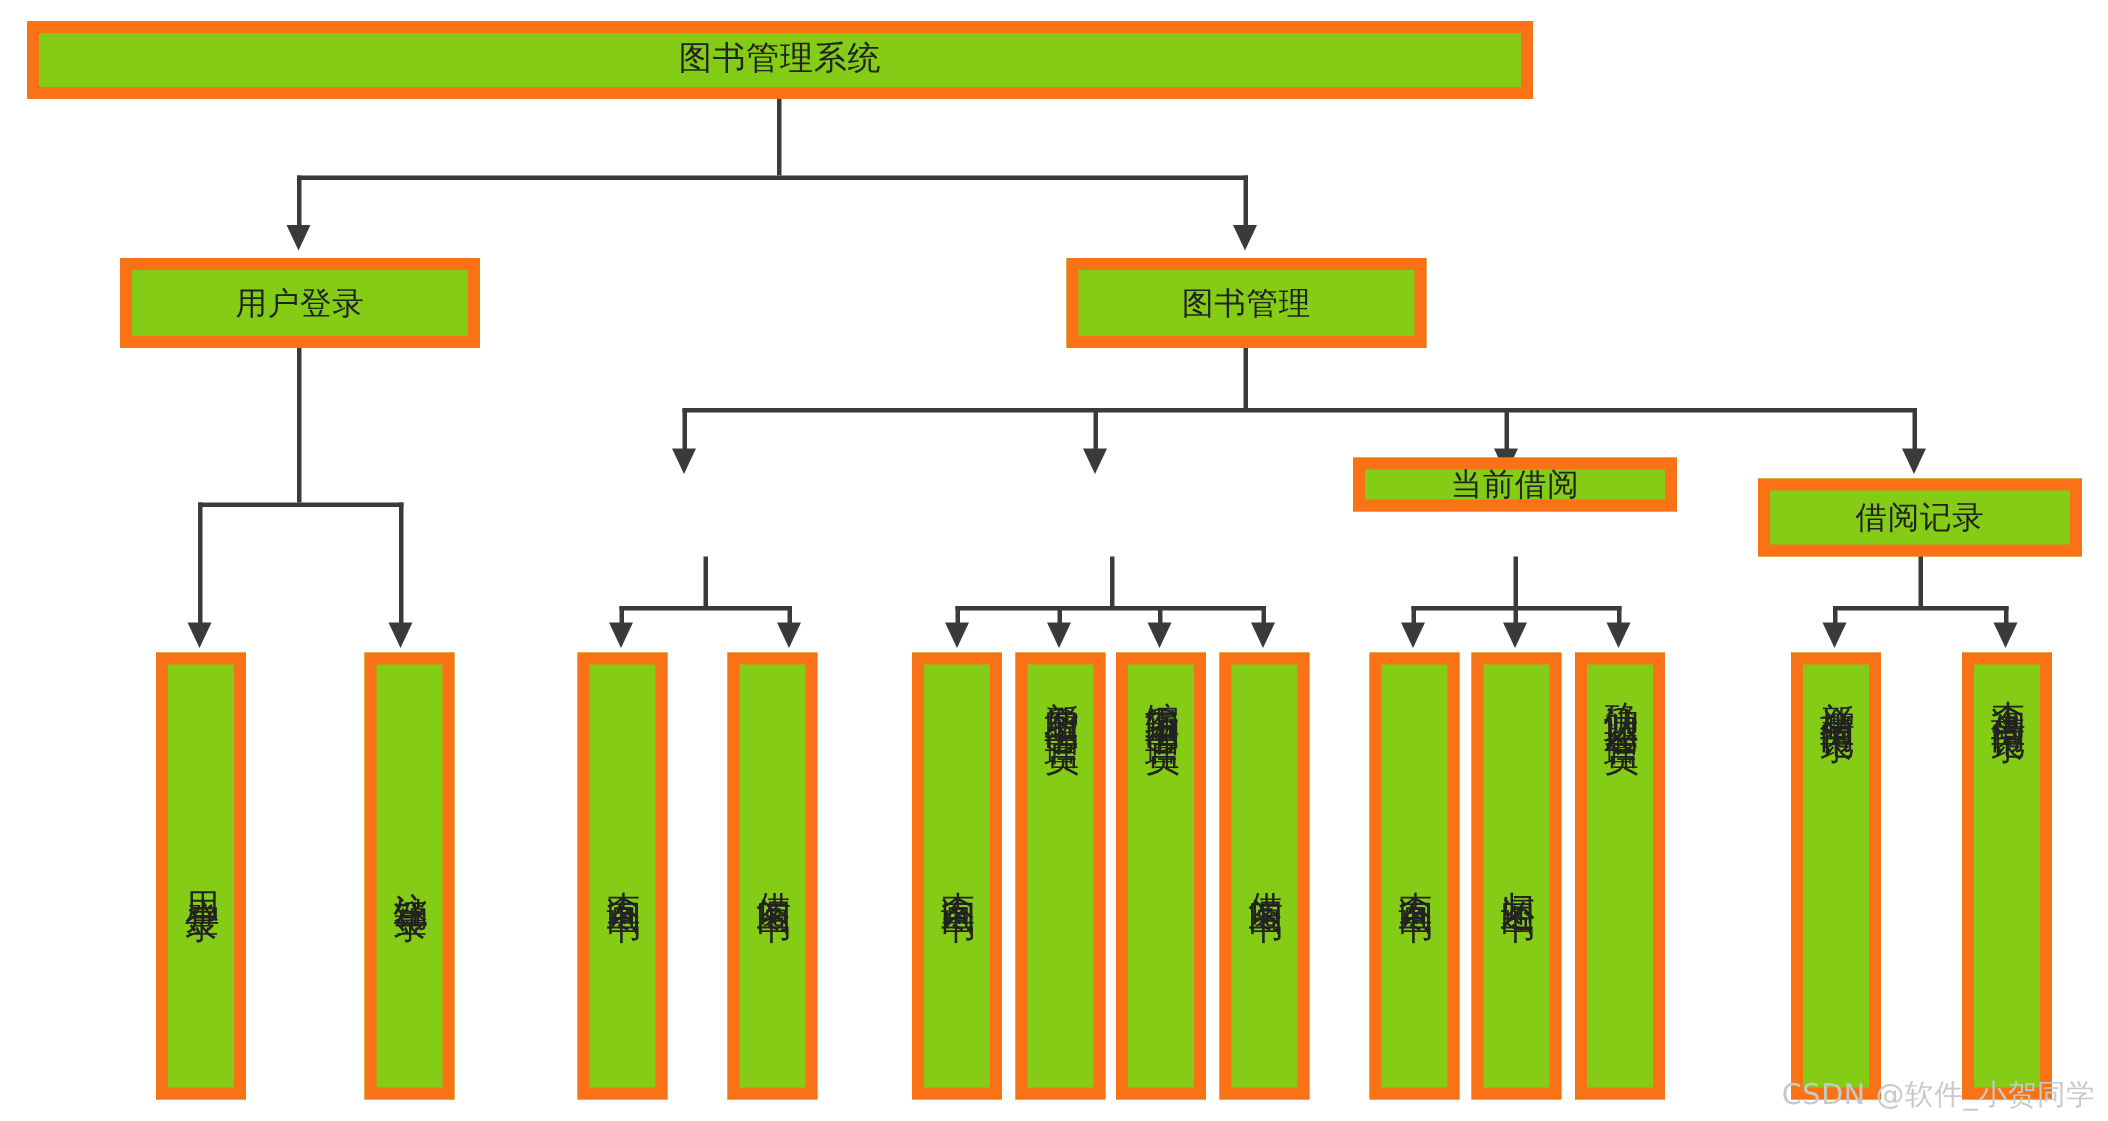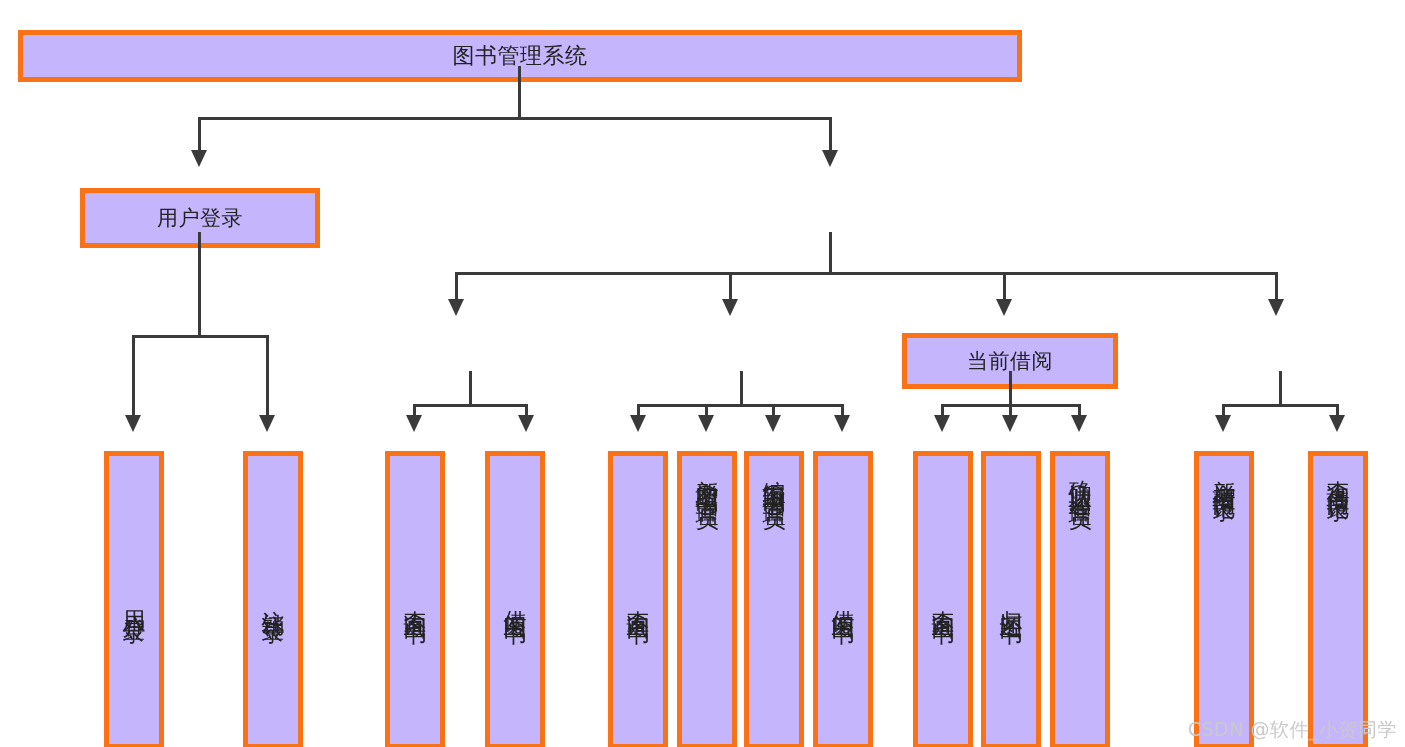--- a/index.html
+++ b/index.html
@@ -12,27 +12,26 @@
     position:relative;
     width:1405px;
     height:747px;
     background:#ffffff;
     overflow:hidden;
   }
   
   .node{
     position:absolute;
     box-sizing:border-box;
-    background:#c4b5fd;
-    border:5px solid #f97316;
+    background:#84cc16;
+    border:8px solid #f97316;
     display:flex;
     align-items:center;
     justify-content:center;
     text-align:center;
-    margin-top:16px;
   }
   .node .lbl{
     font-size:21px;
     line-height:1.15;
     letter-spacing:0.5px;
     color:#222;
     white-space:nowrap;
   }
   
   .h-node .lbl{font-size:21px;}
@@ -93,42 +92,48 @@
 
   <div class="ln v" style="left:198px;top:117px;width:3px;height:36px;"></div>
   <div class="arrow" style="left:191px;top:150px;"></div>
   <div class="ln v" style="left:829px;top:117px;width:3px;height:36px;"></div>
   <div class="arrow" style="left:822px;top:150px;"></div>
 
   <div class="node h-node" id="node-user-login" style="left:80px;top:172px;width:240px;height:60px;">
     <span class="lbl">用户登录</span>
   </div>
 
+  <div class="node h-node" id="node-book-manage" style="left:711px;top:172px;width:240px;height:60px;">
+    <span class="lbl">图书管理</span>
+  </div>
 
   <div class="ln v" style="left:198px;top:232px;width:3px;height:103px;"></div>
   <div class="ln h" style="left:132px;top:335px;width:137px;height:3px;"></div>
   <div class="ln v" style="left:132px;top:335px;width:3px;height:83px;"></div>
   <div class="arrow" style="left:125px;top:415px;"></div>
   <div class="ln v" style="left:266px;top:335px;width:3px;height:83px;"></div>
   <div class="arrow" style="left:259px;top:415px;"></div>
 
   <div class="ln v" style="left:829px;top:232px;width:3px;height:40px;"></div>
   <div class="ln h" style="left:455px;top:272px;width:823px;height:3px;"></div>
 
   <div class="ln v" style="left:455px;top:272px;width:3px;height:30px;"></div>
   <div class="arrow" style="left:448px;top:299px;"></div>
   <div class="ln v" style="left:729px;top:272px;width:3px;height:30px;"></div>
   <div class="arrow" style="left:722px;top:299px;"></div>
   <div class="ln v" style="left:1003px;top:272px;width:3px;height:30px;"></div>
   <div class="arrow" style="left:996px;top:299px;"></div>
   <div class="ln v" style="left:1275px;top:272px;width:3px;height:30px;"></div>
   <div class="arrow" style="left:1268px;top:299px;"></div>
 
-  <div class="node h-node" id="node-current-borrow" style="left:902px;top:317px;width:216px;height:56px;">
+  <div class="node h-node" id="node-current-borrow" style="left:902px;top:305px;width:216px;height:36px;">
     <span class="lbl">当前借阅</span>
+  </div>
+  <div class="node h-node" id="node-borrow-record" style="left:1172px;top:319px;width:216px;height:52px;">
+    <span class="lbl">借阅记录</span>
   </div>
 
   <div class="ln v" style="left:469px;top:371px;width:3px;height:33px;"></div>
   <div class="ln h" style="left:413px;top:404px;width:115px;height:3px;"></div>
   <div class="ln v" style="left:413px;top:404px;width:3px;height:14px;"></div>
   <div class="arrow" style="left:406px;top:415px;"></div>
   <div class="ln v" style="left:525px;top:404px;width:3px;height:14px;"></div>
   <div class="arrow" style="left:518px;top:415px;"></div>
 
   <div class="ln v" style="left:740px;top:371px;width:3px;height:33px;"></div>

